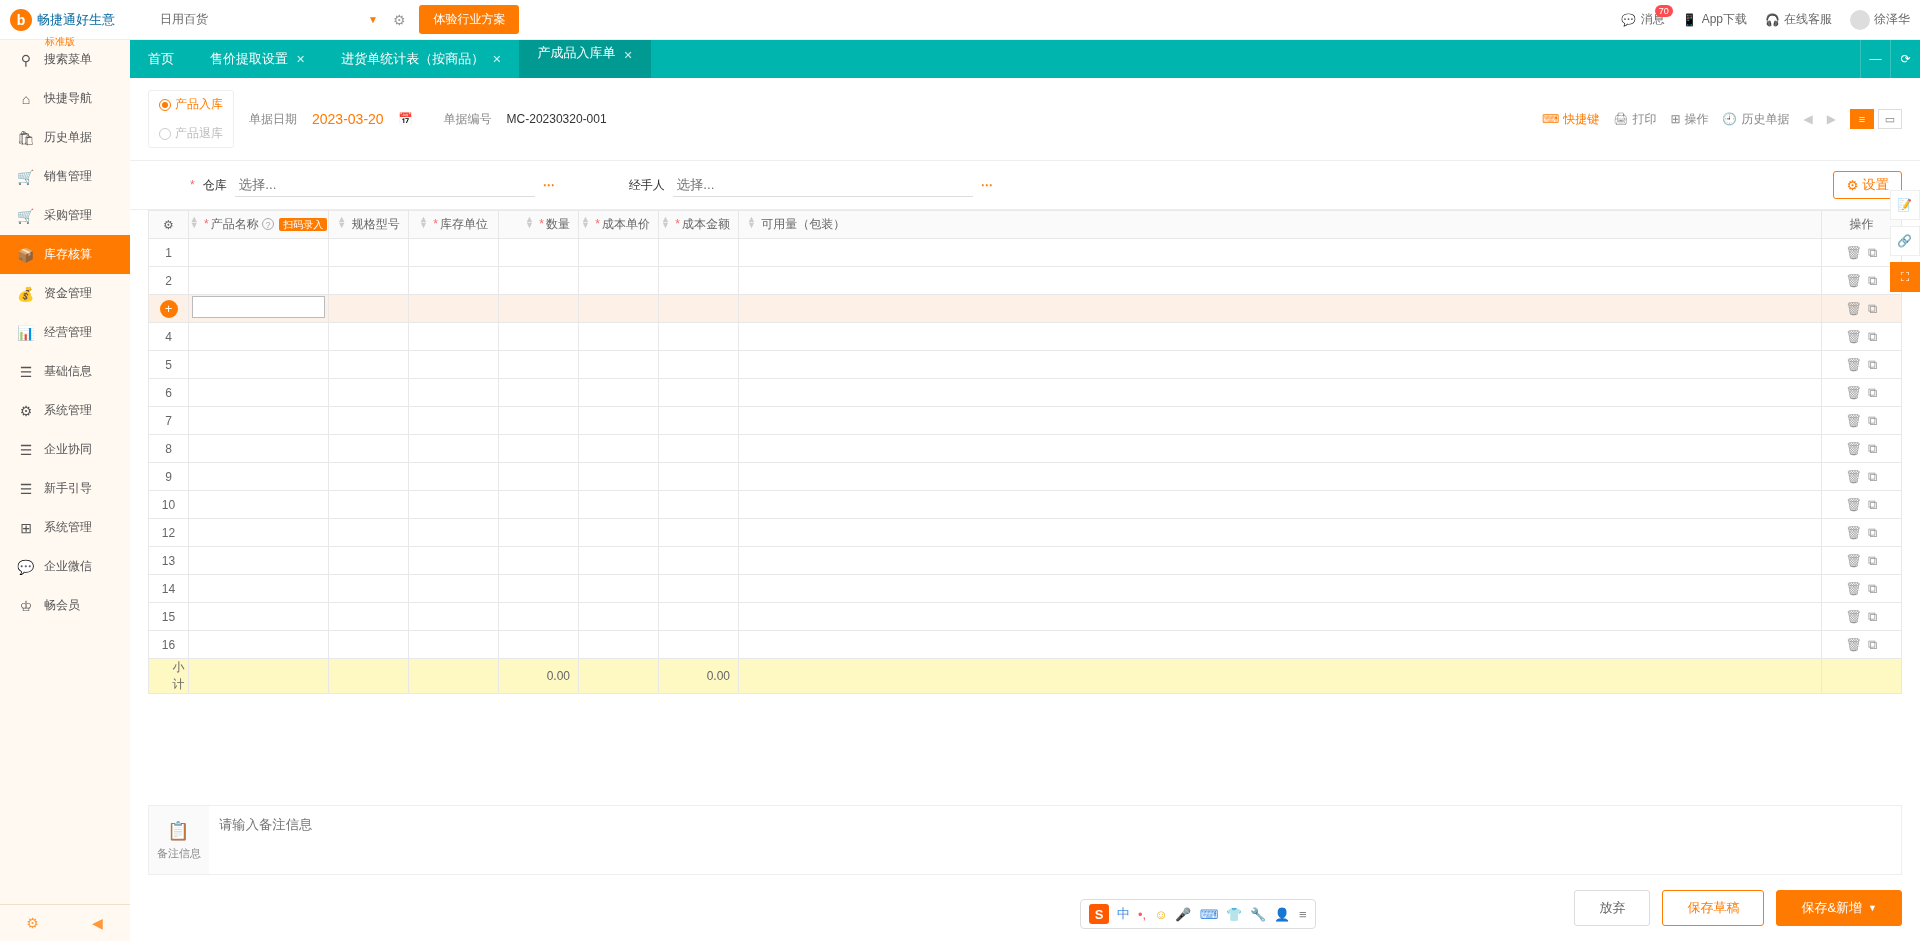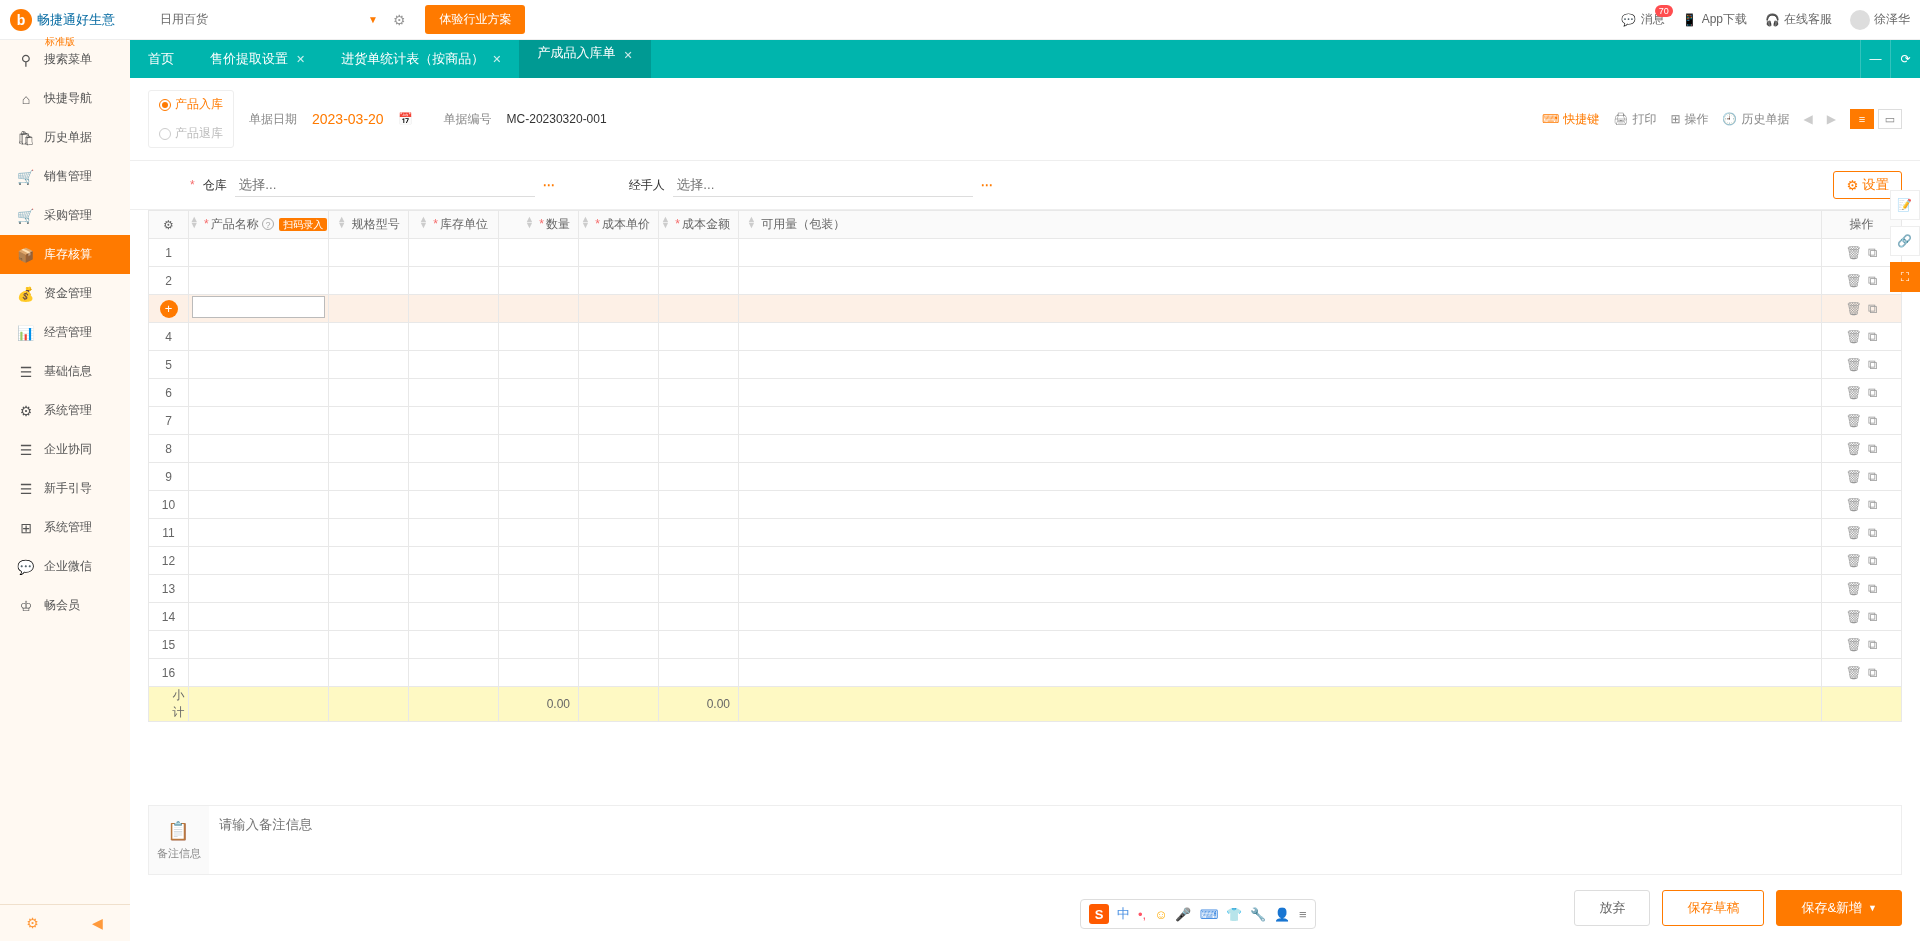--- a/index.html
+++ b/index.html
@@ -8,21 +8,21 @@
 
 
 .top-header { height: 40px; background: #fff; display: flex; align-items: center; padding: 0 10px; border-bottom: 1px solid #eee; }
 .logo-area { display: flex; align-items: center; width: 120px; }
 .logo-icon { width: 22px; height: 22px; background: #ff7a00; border-radius: 50%; display: inline-flex; align-items: center; justify-content: center; color: #fff; font-weight: bold; margin-right: 5px; font-size: 14px; }
 .logo-text { font-size: 13px; color: #0369a1; font-weight: 500; }
 .logo-sub { font-size: 10px; color: #ff7a00; position: absolute; top: 26px; left: 35px; }
 .category-dropdown { margin-left: 30px; color: #666; display: flex; align-items: center; gap: 160px; }
 .chevron-down { color: #ff7a00; font-size: 10px; }
 .gear-top { margin-left: 15px; color: #999; font-size: 14px; }
-.exp-btn { margin-left: 20px; background: #ff7a00; color: #fff; border: none; padding: 6px 14px; border-radius: 3px; font-size: 12px; cursor: pointer; }
+.exp-btn { margin-left: 14px; background: #ff7a00; color: #fff; border: none; padding: 6px 14px; border-radius: 3px; font-size: 12px; cursor: pointer; }
 .top-right { margin-left: auto; display: flex; align-items: center; gap: 18px; color: #666; }
 .top-right-item { display: flex; align-items: center; gap: 4px; cursor: pointer; position: relative; }
 .badge { position: absolute; top: -6px; right: -8px; background: #ff4d4f; color: #fff; border-radius: 8px; font-size: 9px; padding: 0 4px; line-height: 12px; }
 .avatar-icon { width: 20px; height: 20px; background: #ddd; border-radius: 50%; }
 
 
 .main-layout { display: flex; flex: 1; overflow: hidden; }
 
 
 .sidebar { width: 130px; background: #fff9f2; display: flex; flex-direction: column; }
@@ -449,31 +449,20 @@
                 <td class="col-name"></td>
                 <td class="col-spec"></td>
                 <td class="col-unit"></td>
                 <td class="col-qty"></td>
                 <td class="col-price"></td>
                 <td class="col-amount"></td>
                 <td></td>
                 <td class="col-ops"><span class="op-ic">🗑</span><span class="op-ic">⧉</span></td>
               </tr>
               <tr>
-                <td class="col-gear">11</td>
-                <td class="col-name"></td>
-                <td class="col-spec"></td>
-                <td class="col-unit"></td>
-                <td class="col-qty"></td>
-                <td class="col-price"></td>
-                <td class="col-amount"></td>
-                <td></td>
-                <td class="col-ops"><span class="op-ic">🗑</span><span class="op-ic">⧉</span></td>
-              </tr>
-              <tr>
                 <td class="col-gear">12</td>
                 <td class="col-name"></td>
                 <td class="col-spec"></td>
                 <td class="col-unit"></td>
                 <td class="col-qty"></td>
                 <td class="col-price"></td>
                 <td class="col-amount"></td>
                 <td></td>
                 <td class="col-ops"><span class="op-ic">🗑</span><span class="op-ic">⧉</span></td>
               </tr>

